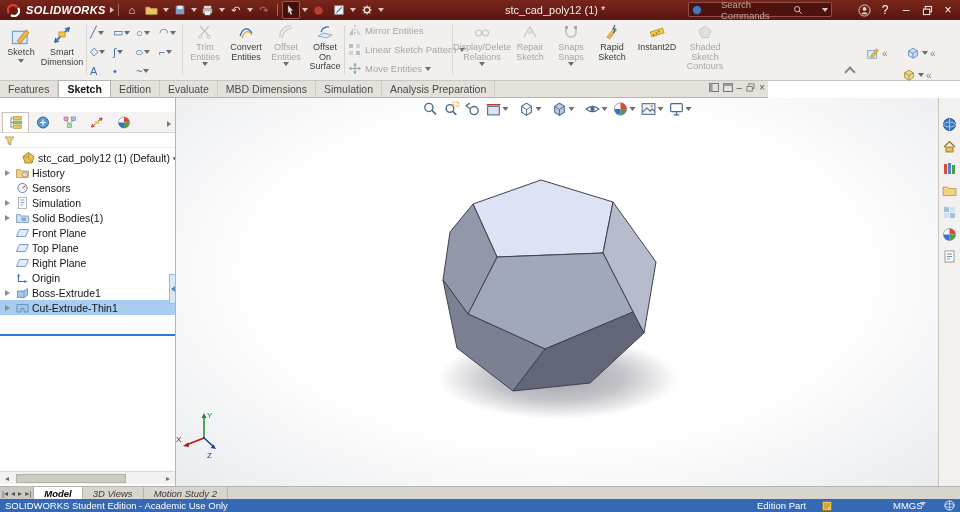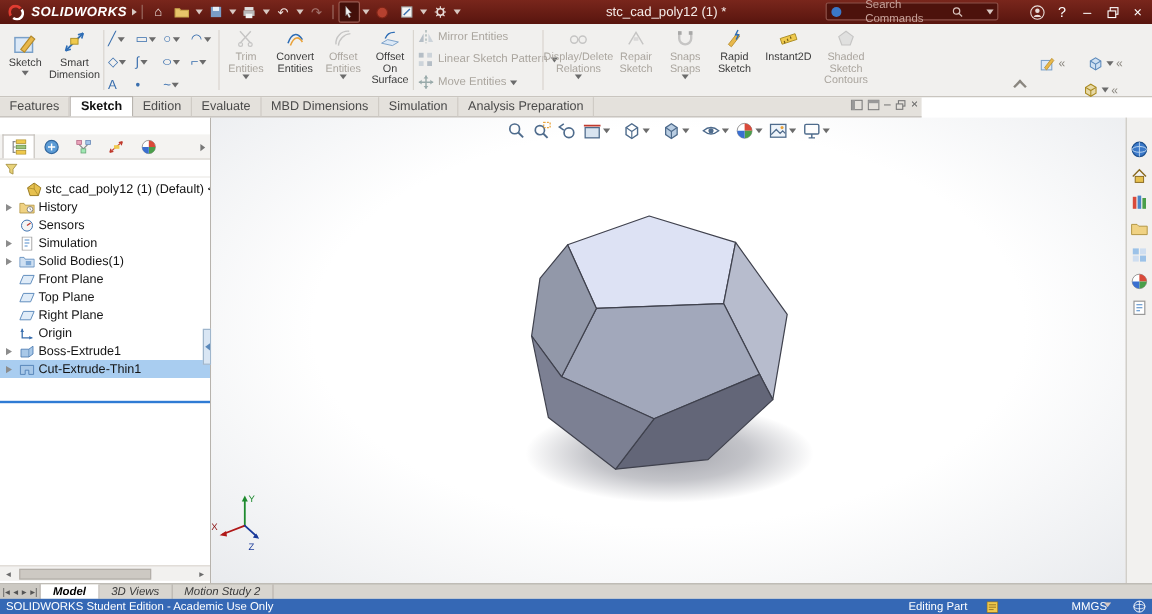--- a/index.html
+++ b/index.html
@@ -743,21 +743,21 @@
       <span>▸</span>
       <span>▸|</span>
     </span>
     <span class="dtab active">Model</span>
     <span class="dtab">3D Views</span>
     <span class="dtab">Motion Study 2</span>
   </div>
 
   <div class="sb">
     <span style="left:5px">SOLIDWORKS Student Edition - Academic Use Only</span>
-    <span style="left:757px">Editing Part</span>
+    <span style="left:757px">Edition Part</span>
     <span style="left:822px;top:2px"><svg width="10" height="10" viewBox="0 0 10 10">
           <rect x="0.5" y="0.5" width="9" height="9" fill="#efc94c" stroke="#8a6a20" stroke-width=".6"></rect>
           <path d="M2,3 h6 M2,5 h6 M2,7 h4" stroke="#8a6a20" stroke-width=".7"></path>
         </svg></span>
     <span style="left:893px">MMGS</span>
     <span style="left:920px;top:2px">
         <span class="car lt"></span>
       </span>
     <span style="left:944px;top:1px"><svg width="11" height="11" viewBox="0 0 12 12">
           <circle cx="6" cy="6" r="5" fill="none" stroke="#fff" stroke-width=".9"></circle>

